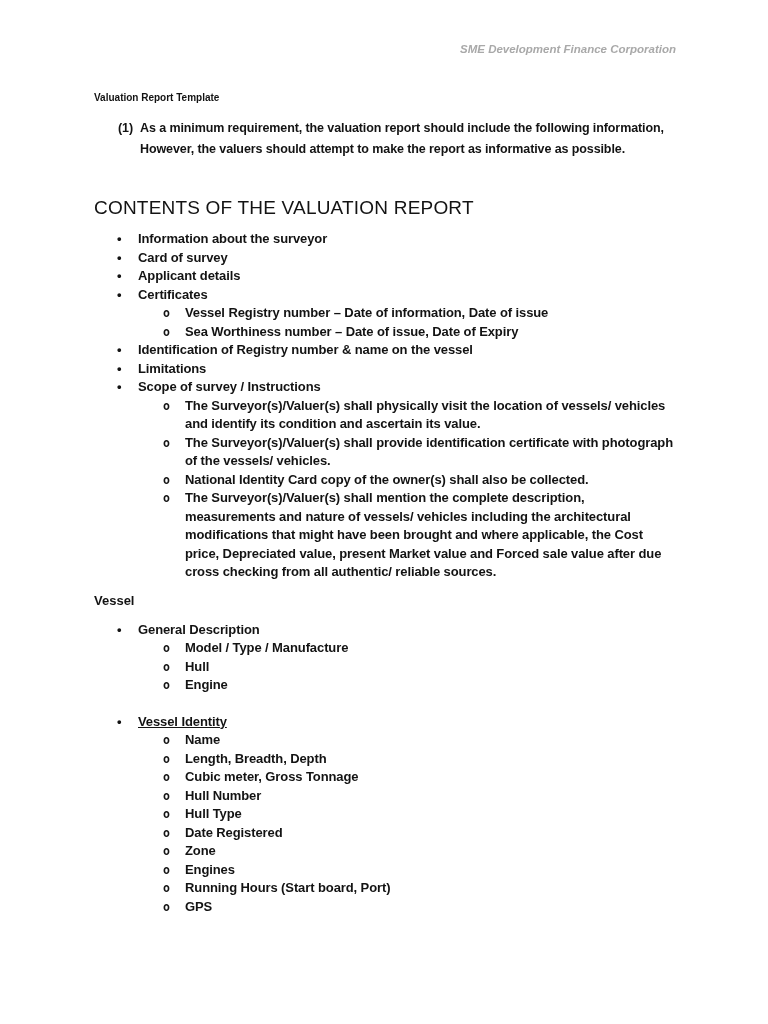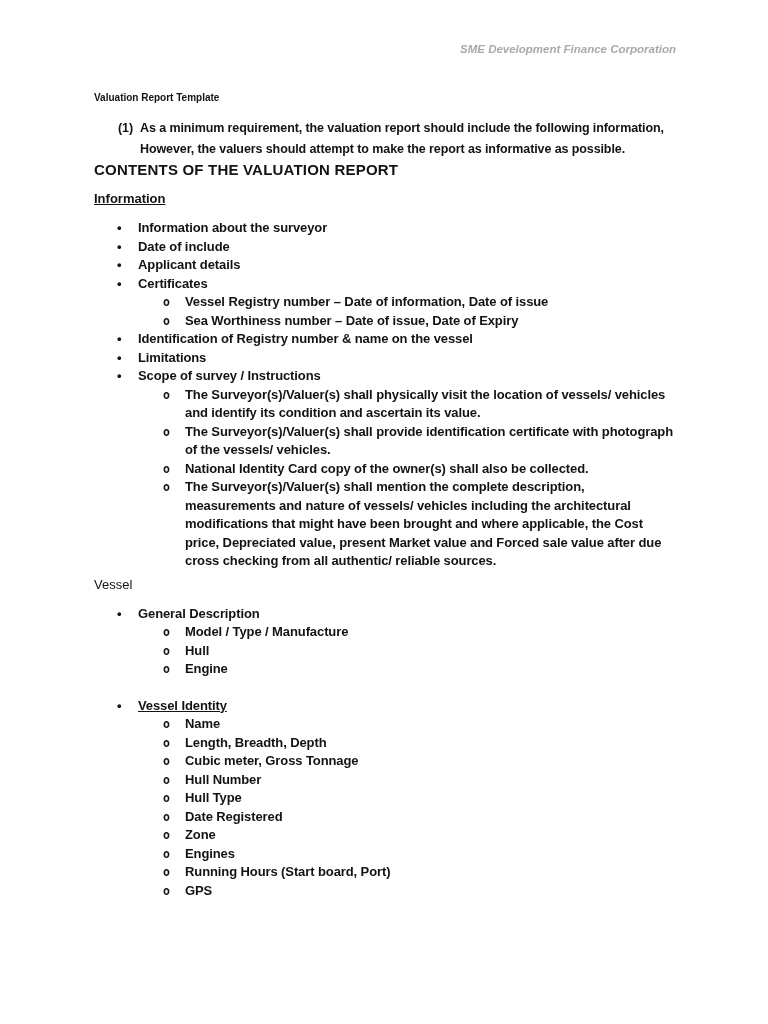--- a/index.html
+++ b/index.html
@@ -13,40 +13,40 @@
   }
   .content { position:absolute; left:94px; top:88px; width:581px; }
   .title { font-size:10px; font-weight:700; line-height:20px; }
   .intro {
     display:flex; margin-top:10px; font-size:12.5px; font-weight:700;
     line-height:21px; letter-spacing:-0.1px;
   }
   .intro .num { flex:0 0 22px; margin-left:24px; }
   .intro .txt { flex:1; }
   .contents-heading {
-    font-size:15px; font-weight:700; line-height:20px; letter-spacing:0.2px;
+    margin-top:38px; font-size:19px; font-weight:400; line-height:20px; letter-spacing:0.2px;
   }
   .section-heading {
     margin-top:10px; font-size:13px; font-weight:700; line-height:17px;
   }
   .u { text-decoration:underline; }
   ul { margin:0; padding:0; list-style:none; }
   ul.l1 { margin-top:12px; padding-left:23px; }
   ul.l1 > li {
     position:relative; padding-left:21px;
     font-size:13px; font-weight:700; line-height:18.5px; letter-spacing:-0.1px;
   }
   ul.l2 { padding-left:25px; }
   ul.l2 > li { position:relative; padding-left:22px; }
   .b1 { position:absolute; left:0; top:0; font-size:13px; }
   .b2 {
     position:absolute; left:0; top:0;
     font-family:"DejaVu Sans Mono", monospace; font-size:11.5px; font-weight:700;
   }
-  .plain-heading { margin-top:5px; font-size:13px; font-weight:400; line-height:17px; }
+  .plain-heading { margin-top:10px; font-size:13px; font-weight:700; line-height:17px; }
   li.gap-before { margin-top:18px; }
   .ftr {
     position:absolute; top:985px; left:0; width:768px;
     font-size:11.5px; font-style:italic; color:#a9a9a9;
   }
   .ftr .fl { position:absolute; left:94px; top:0;margin-top:24px; }
   .ftr .fr { position:absolute; right:134px; top:0; }
 </style>
 </head>
 <body>
@@ -59,30 +59,29 @@
 
     <div class="title">Valuation Report Template</div>
 
     <div class="intro">
       <span class="num">(1)</span>
       <span class="txt">As a minimum requirement, the valuation report should include the following information, However, the valuers should attempt to make the report as informative as possible.</span>
     </div>
 
     <div class="contents-heading">CONTENTS OF THE VALUATION REPORT</div>
 
-    <div class="section-heading u">Information</div>
 
     <ul class="l1">
       <li>
         <span class="b1">•</span>
         <span class="t">Information about the surveyor</span>
       </li>
       <li>
         <span class="b1">•</span>
-        <span class="t">Date of include</span>
+        <span class="t">Card of survey</span>
       </li>
       <li>
         <span class="b1">•</span>
         <span class="t">Applicant details</span>
       </li>
       <li>
         <span class="b1">•</span>
         <span class="t">Certificates</span>
         <ul class="l2">
           <li>

